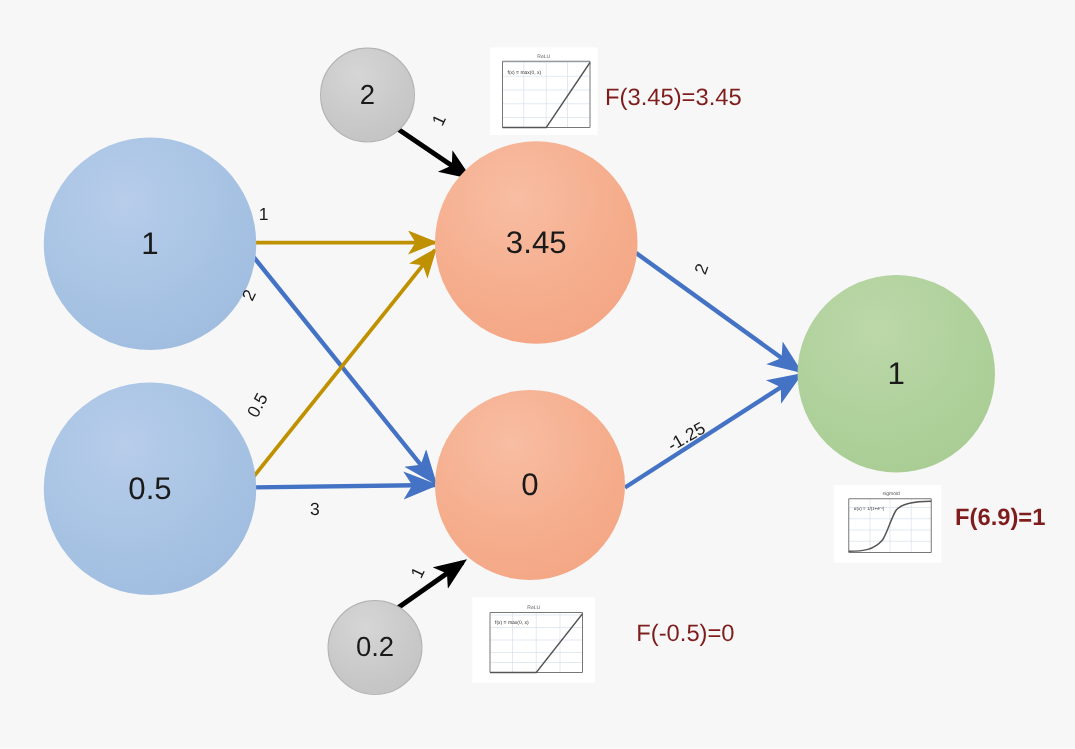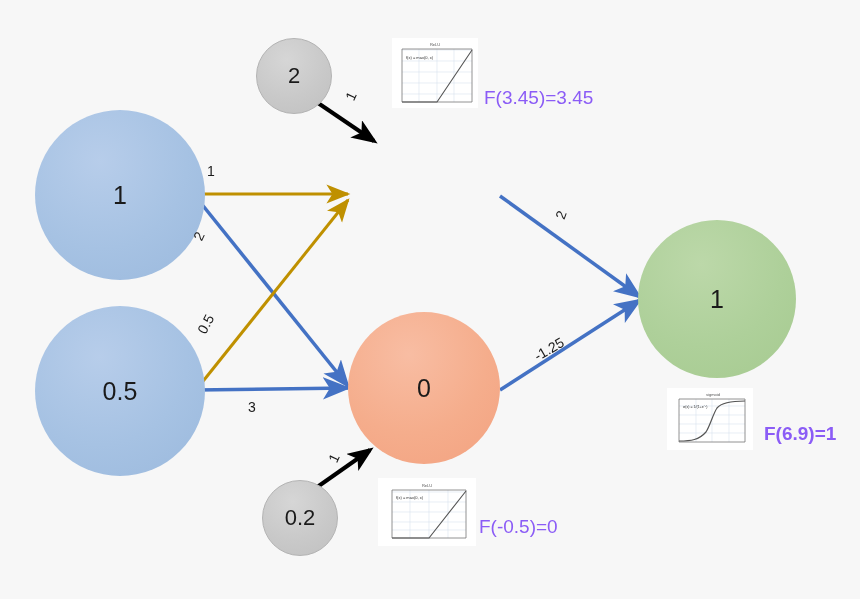--- a/index.html
+++ b/index.html
@@ -57,25 +57,24 @@
     position: absolute;
     font-size: 14px;
     color: #1a1a1a;
     font-family: "Liberation Sans", sans-serif;
     white-space: nowrap;
     user-select: none;
   }
   .fn-label {
     position: absolute;
     font-size: 19px;
-    color: #8b5cf6;
+    color: #7f1d1d;
     font-family: "Liberation Sans", sans-serif;
     white-space: nowrap;
     user-select: none;
-    margin-top: 19px;
   }
   .chart-thumb {
     position: absolute;
     background: #ffffff;
     box-sizing: border-box;
   }
   .chart-thumb svg {
     display: block;
   }
 </style>
@@ -115,20 +114,23 @@
   </svg>
 
   <div class="node node-input" style="left:35px; top:110px; width:170px; height:170px;">
     <span class="node-label">1</span>
   </div>
 
   <div class="node node-input" style="left:35px; top:306px; width:170px; height:170px;">
     <span class="node-label">0.5</span>
   </div>
 
+  <div class="node node-hidden" style="left:348px; top:113px; width:162px; height:162px;">
+    <span class="node-label">3.45</span>
+  </div>
 
   <div class="node node-hidden" style="left:348px; top:312px; width:152px; height:152px;">
     <span class="node-label">0</span>
   </div>
 
   <div class="node node-output" style="left:638px; top:220px; width:158px; height:158px;">
     <span class="node-label">1</span>
   </div>
 
   <div class="node node-bias" style="left:256px; top:38px; width:76px; height:76px;">
@@ -150,21 +152,21 @@
   <div class="weight" style="left:347px; top:88px; transform:rotate(-65deg);">1</div>
 
   <div class="weight" style="left:330px; top:450px; transform:rotate(-65deg);">1</div>
 
   <div class="weight" style="left:557px; top:207px; transform:rotate(-70deg);">2</div>
 
   <div class="weight" style="left:533px; top:341px; transform:rotate(-30deg);">-1.25</div>
 
   <div class="fn-label" style="left:484px; top:68px;">F(3.45)=3.45</div>
 
-  <div class="fn-label" style="left:479px; top:497px;">F(-0.5)=0</div>
+  <div class="fn-label" style="left:509px; top:497px;">F(-0.5)=0</div>
 
   <div class="fn-label" style="left:764px; top:404px;font-weight:bold;">F(6.9)=1</div>
 
   <div class="chart-thumb" style="left:392px; top:38px; width:86px; height:70px;">
     <svg width="86" height="70" viewBox="0 0 86 70" xmlns="http://www.w3.org/2000/svg">
       <rect x="0" y="0" width="86" height="70" fill="#ffffff"></rect>
       <text x="43" y="8" font-size="4" fill="#555" text-anchor="middle" font-family="'Liberation Sans', sans-serif">ReLU</text>
       <g stroke="#d9e2ef" stroke-width="0.6">
         <line x1="10" y1="12" x2="80" y2="12"></line>
         <line x1="10" y1="23" x2="80" y2="23"></line>

